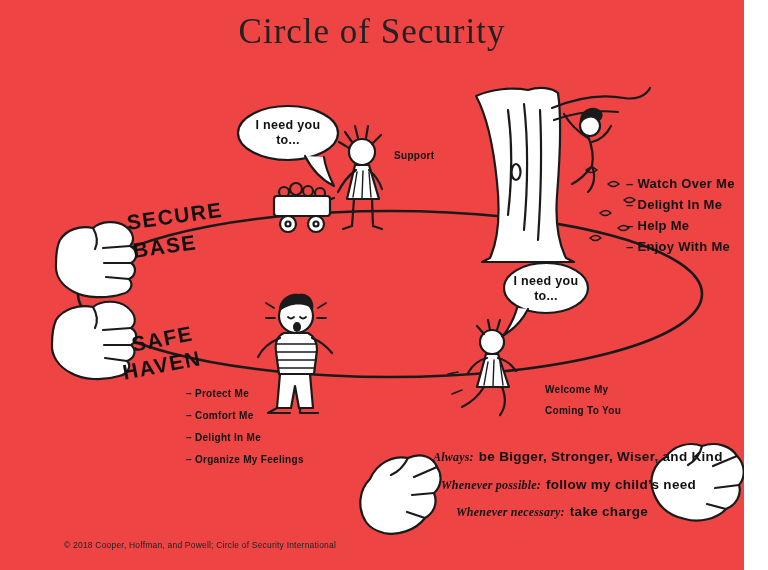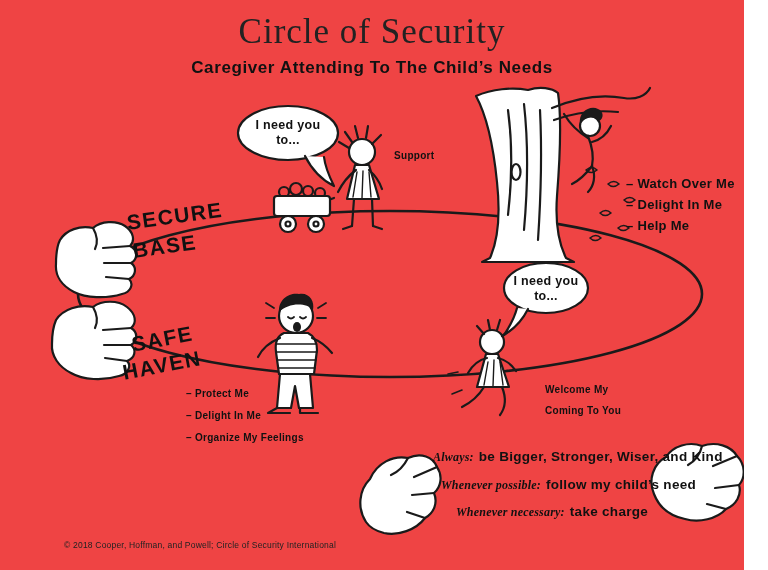--- a/index.html
+++ b/index.html
@@ -156,48 +156,49 @@
         <path fill="#fff" d="M305 156 C312 170 322 180 334 186 C328 174 325 166 324 157"></path>
       </g>
       <g>
         <ellipse fill="#fff" cx="546" cy="288" rx="42" ry="25"></ellipse>
         <path fill="#fff" d="M528 309 C522 321 514 329 504 335 C512 323 515 316 517 308"></path>
       </g>
     </g>
   </svg>
 
   <h1 class="abs title">Circle of Security</h1>
-  <div class="abs subtitle">Caregiver Attending To The Child’s Needs</div>
 
   <div class="abs hand-text big-label" style="left:127px; top:211px; transform:rotate(-8deg);">SECURE</div>
   <div class="abs hand-text big-label" style="left:133px; top:239px; transform:rotate(-8deg);">BASE</div>
   <div class="abs hand-text big-label" style="left:132px; top:333px; transform:rotate(-11deg);">SAFE</div>
   <div class="abs hand-text big-label" style="left:123px; top:361px; transform:rotate(-11deg);">HAVEN</div>
 
   <div class="abs hand-text bubble-text" style="left:247px; top:118px; width:82px;">I need you to...</div>
 
   <div class="abs hand-text path-label" style="left:394px; top:145px;">
     <div>Support</div>
   </div>
 
   <div class="abs hand-text needs-list" style="left:626px; top:173px;">
     <div>– Watch Over Me</div>
     <div>– Delight In Me</div>
     <div>– Help Me</div>
+    <div>– Enjoy With Me</div>
   </div>
 
   <div class="abs hand-text bubble-text" style="left:505px; top:274px; width:82px;">I need you to...</div>
 
   <div class="abs hand-text path-label" style="left:545px; top:379px;">
     <div>Welcome My</div>
     <div>Coming To You</div>
   </div>
 
   <div class="abs hand-text needs-list bottom" style="left:186px; top:383px;">
     <div>– Protect Me</div>
+    <div>– Comfort Me</div>
     <div>– Delight In Me</div>
     <div>– Organize My Feelings</div>
   </div>
 
   <div class="abs hand-text rule-line" style="left:433px; top:449px;">
     <span class="rule-prefix">Always:</span><span>be Bigger, Stronger, Wiser, and Kind</span>
   </div>
   <div class="abs hand-text rule-line" style="left:456px; top:504px;">
     <span class="rule-prefix">Whenever necessary:</span><span>take charge</span>
   </div>

